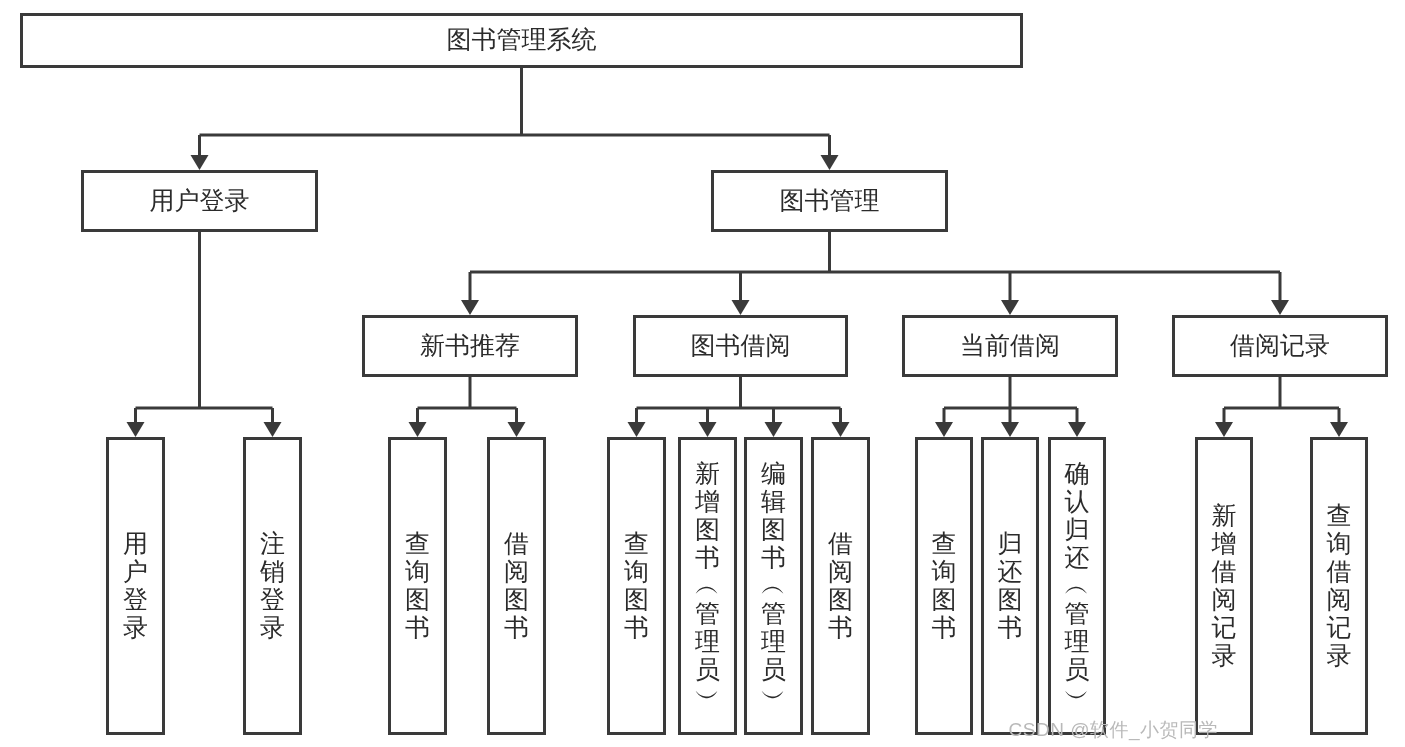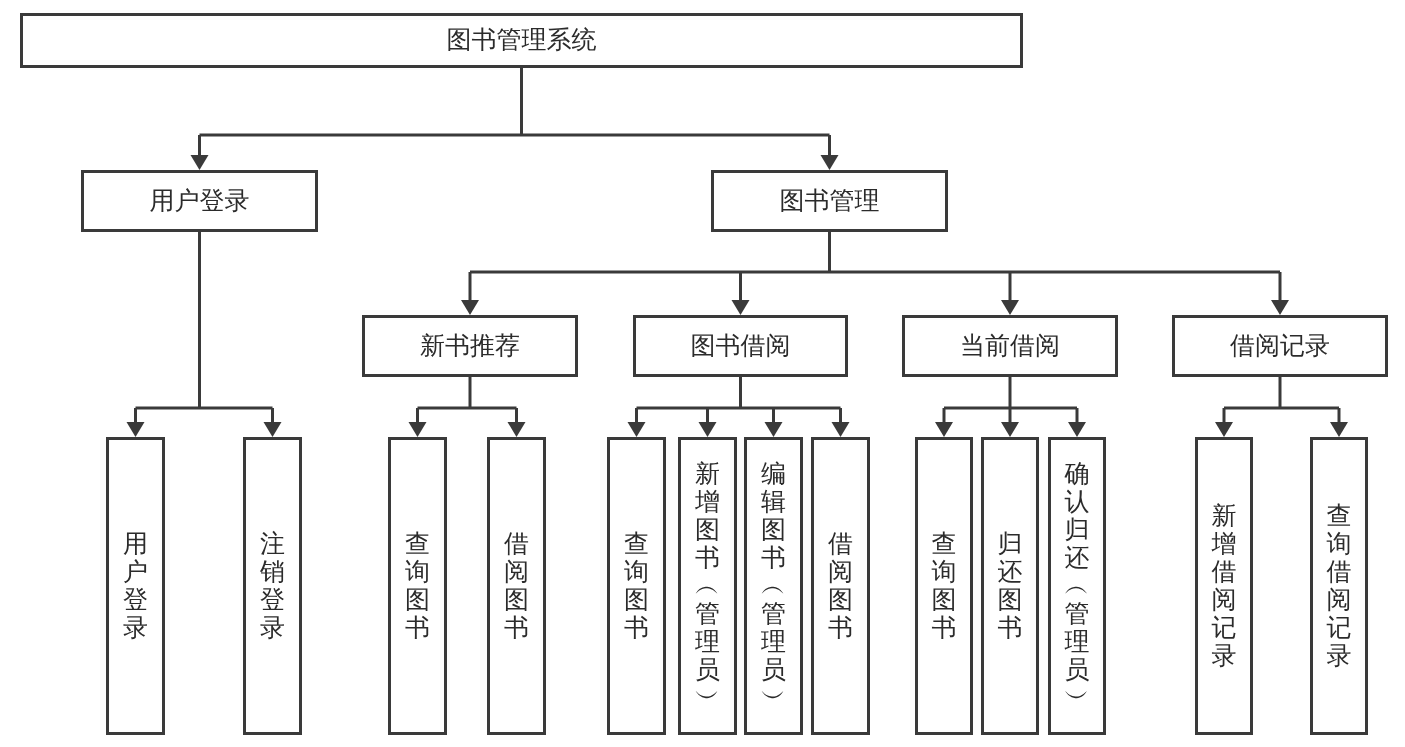--- a/index.html
+++ b/index.html
@@ -215,13 +215,14 @@
         <g>
           <rect x="1196.5" y="438.5" width="55" height="295" class="node-box"></rect>
           <text x="1224" y="524" class="leaf-label"><tspan x="1224" dy="0">新</tspan><tspan x="1224" dy="28">增</tspan><tspan x="1224" dy="28">借</tspan><tspan x="1224" dy="28">阅</tspan><tspan x="1224" dy="28">记</tspan><tspan x="1224" dy="28">录</tspan></text>
         </g>
         <g>
           <rect x="1311.5" y="438.5" width="55" height="295" class="node-box"></rect>
           <text x="1339" y="524" class="leaf-label"><tspan x="1339" dy="0">查</tspan><tspan x="1339" dy="28">询</tspan><tspan x="1339" dy="28">借</tspan><tspan x="1339" dy="28">阅</tspan><tspan x="1339" dy="28">记</tspan><tspan x="1339" dy="28">录</tspan></text>
         </g>
       </g>
   </svg>
+  <div class="watermark">CSDN @软件_小贺同学</div>
 </div>
 
 </body></html>

